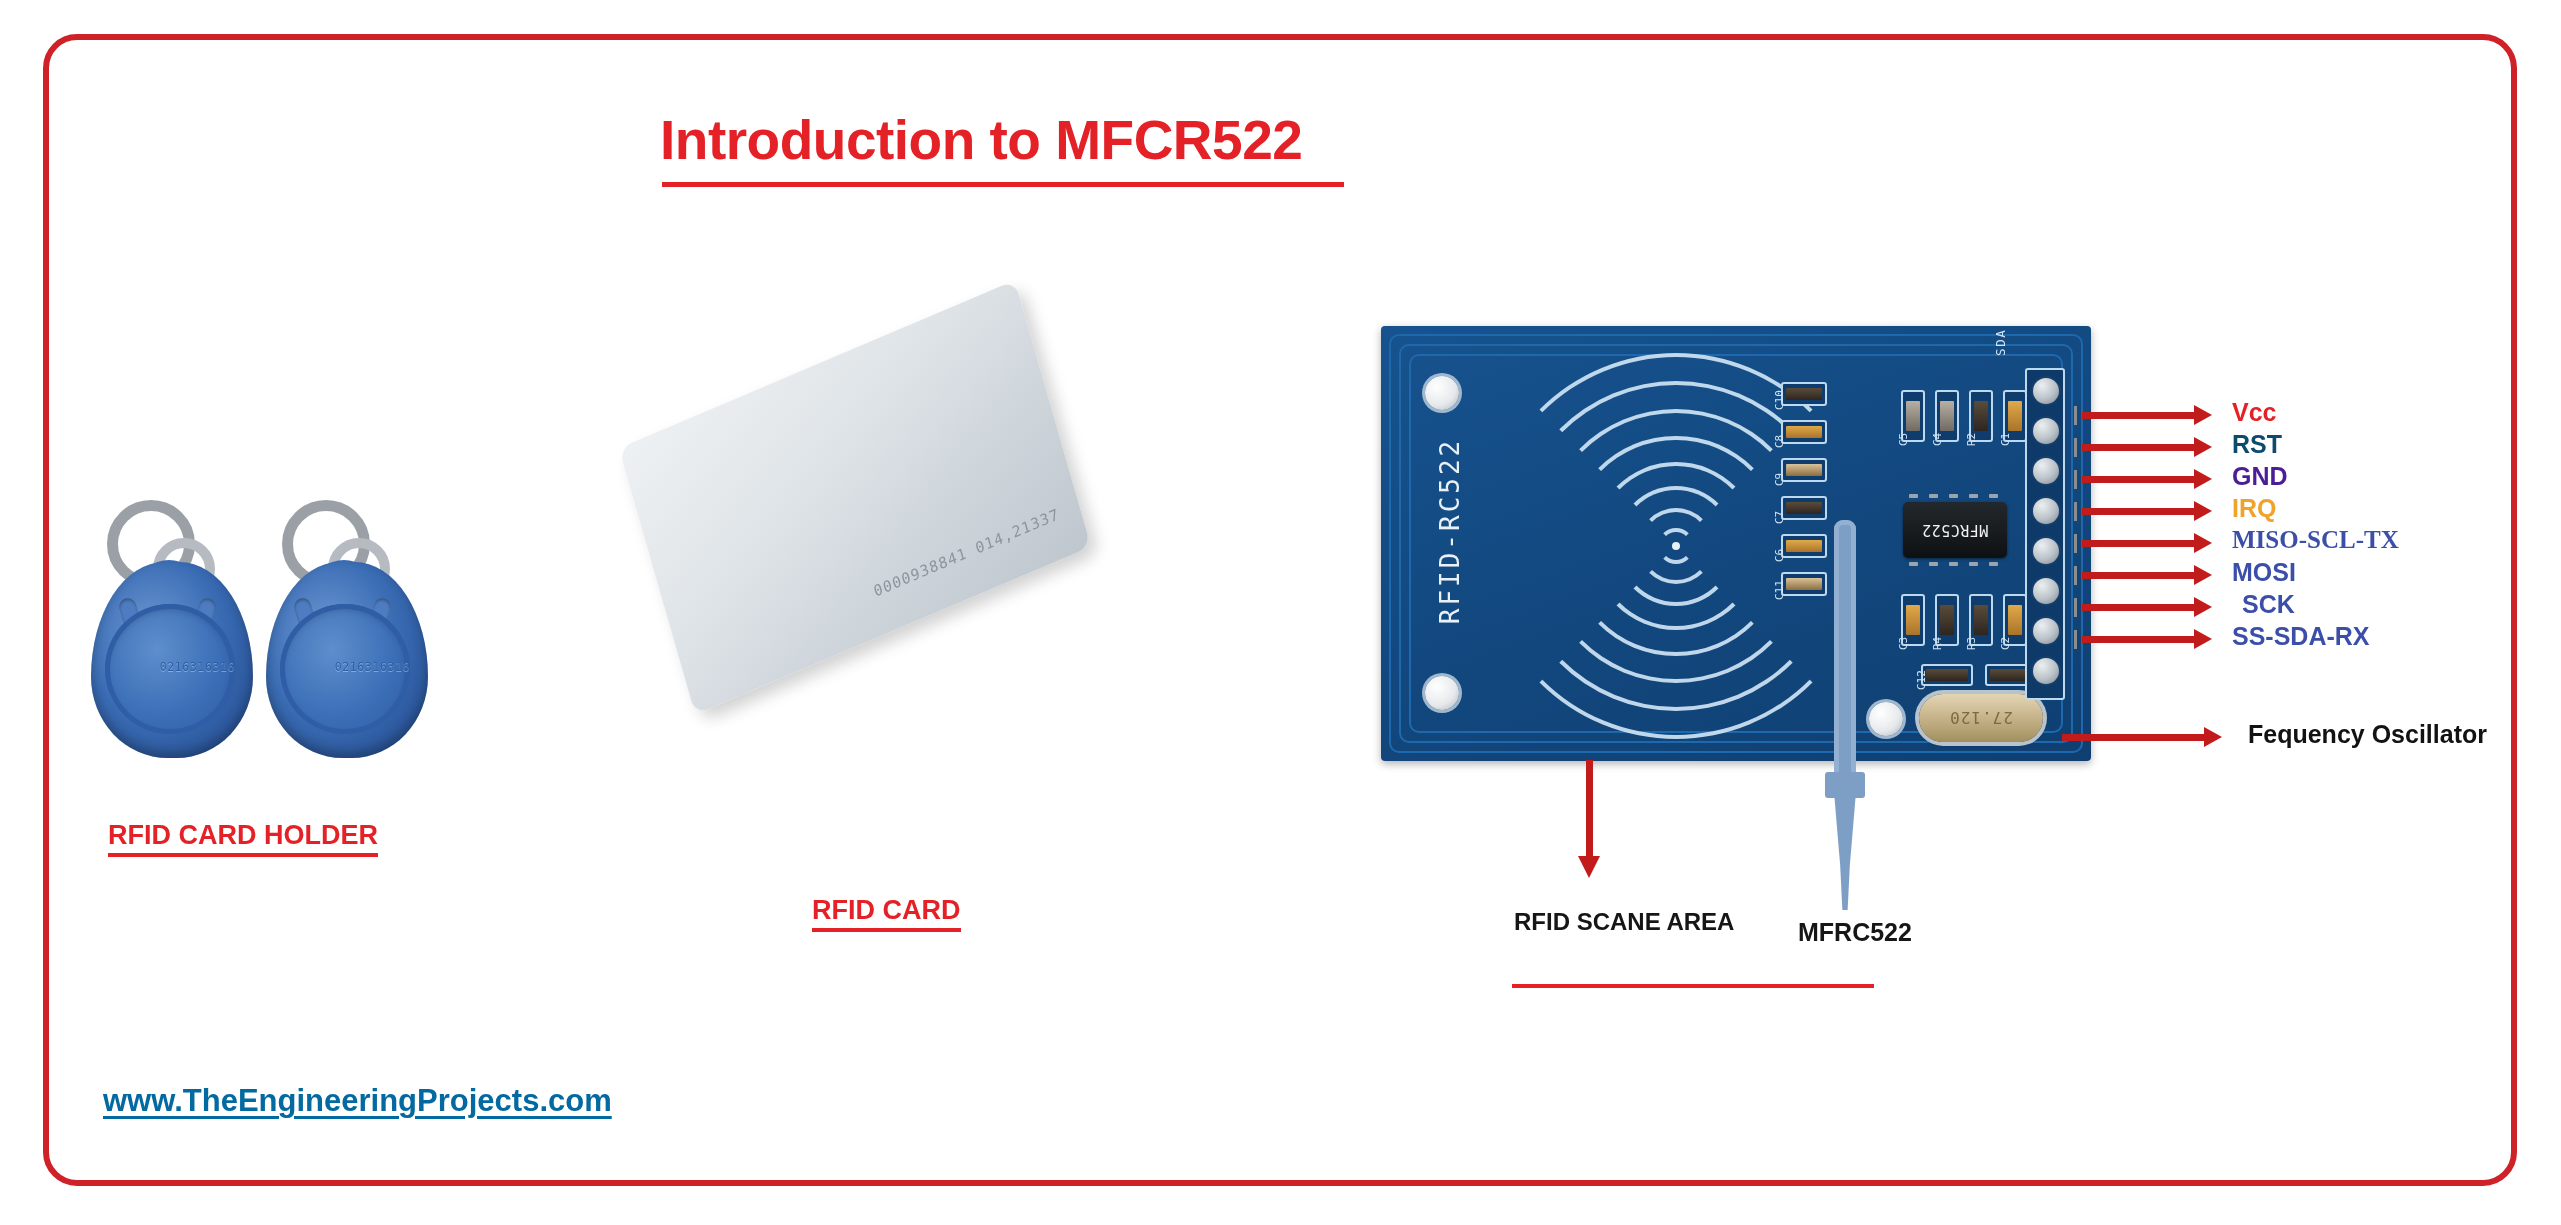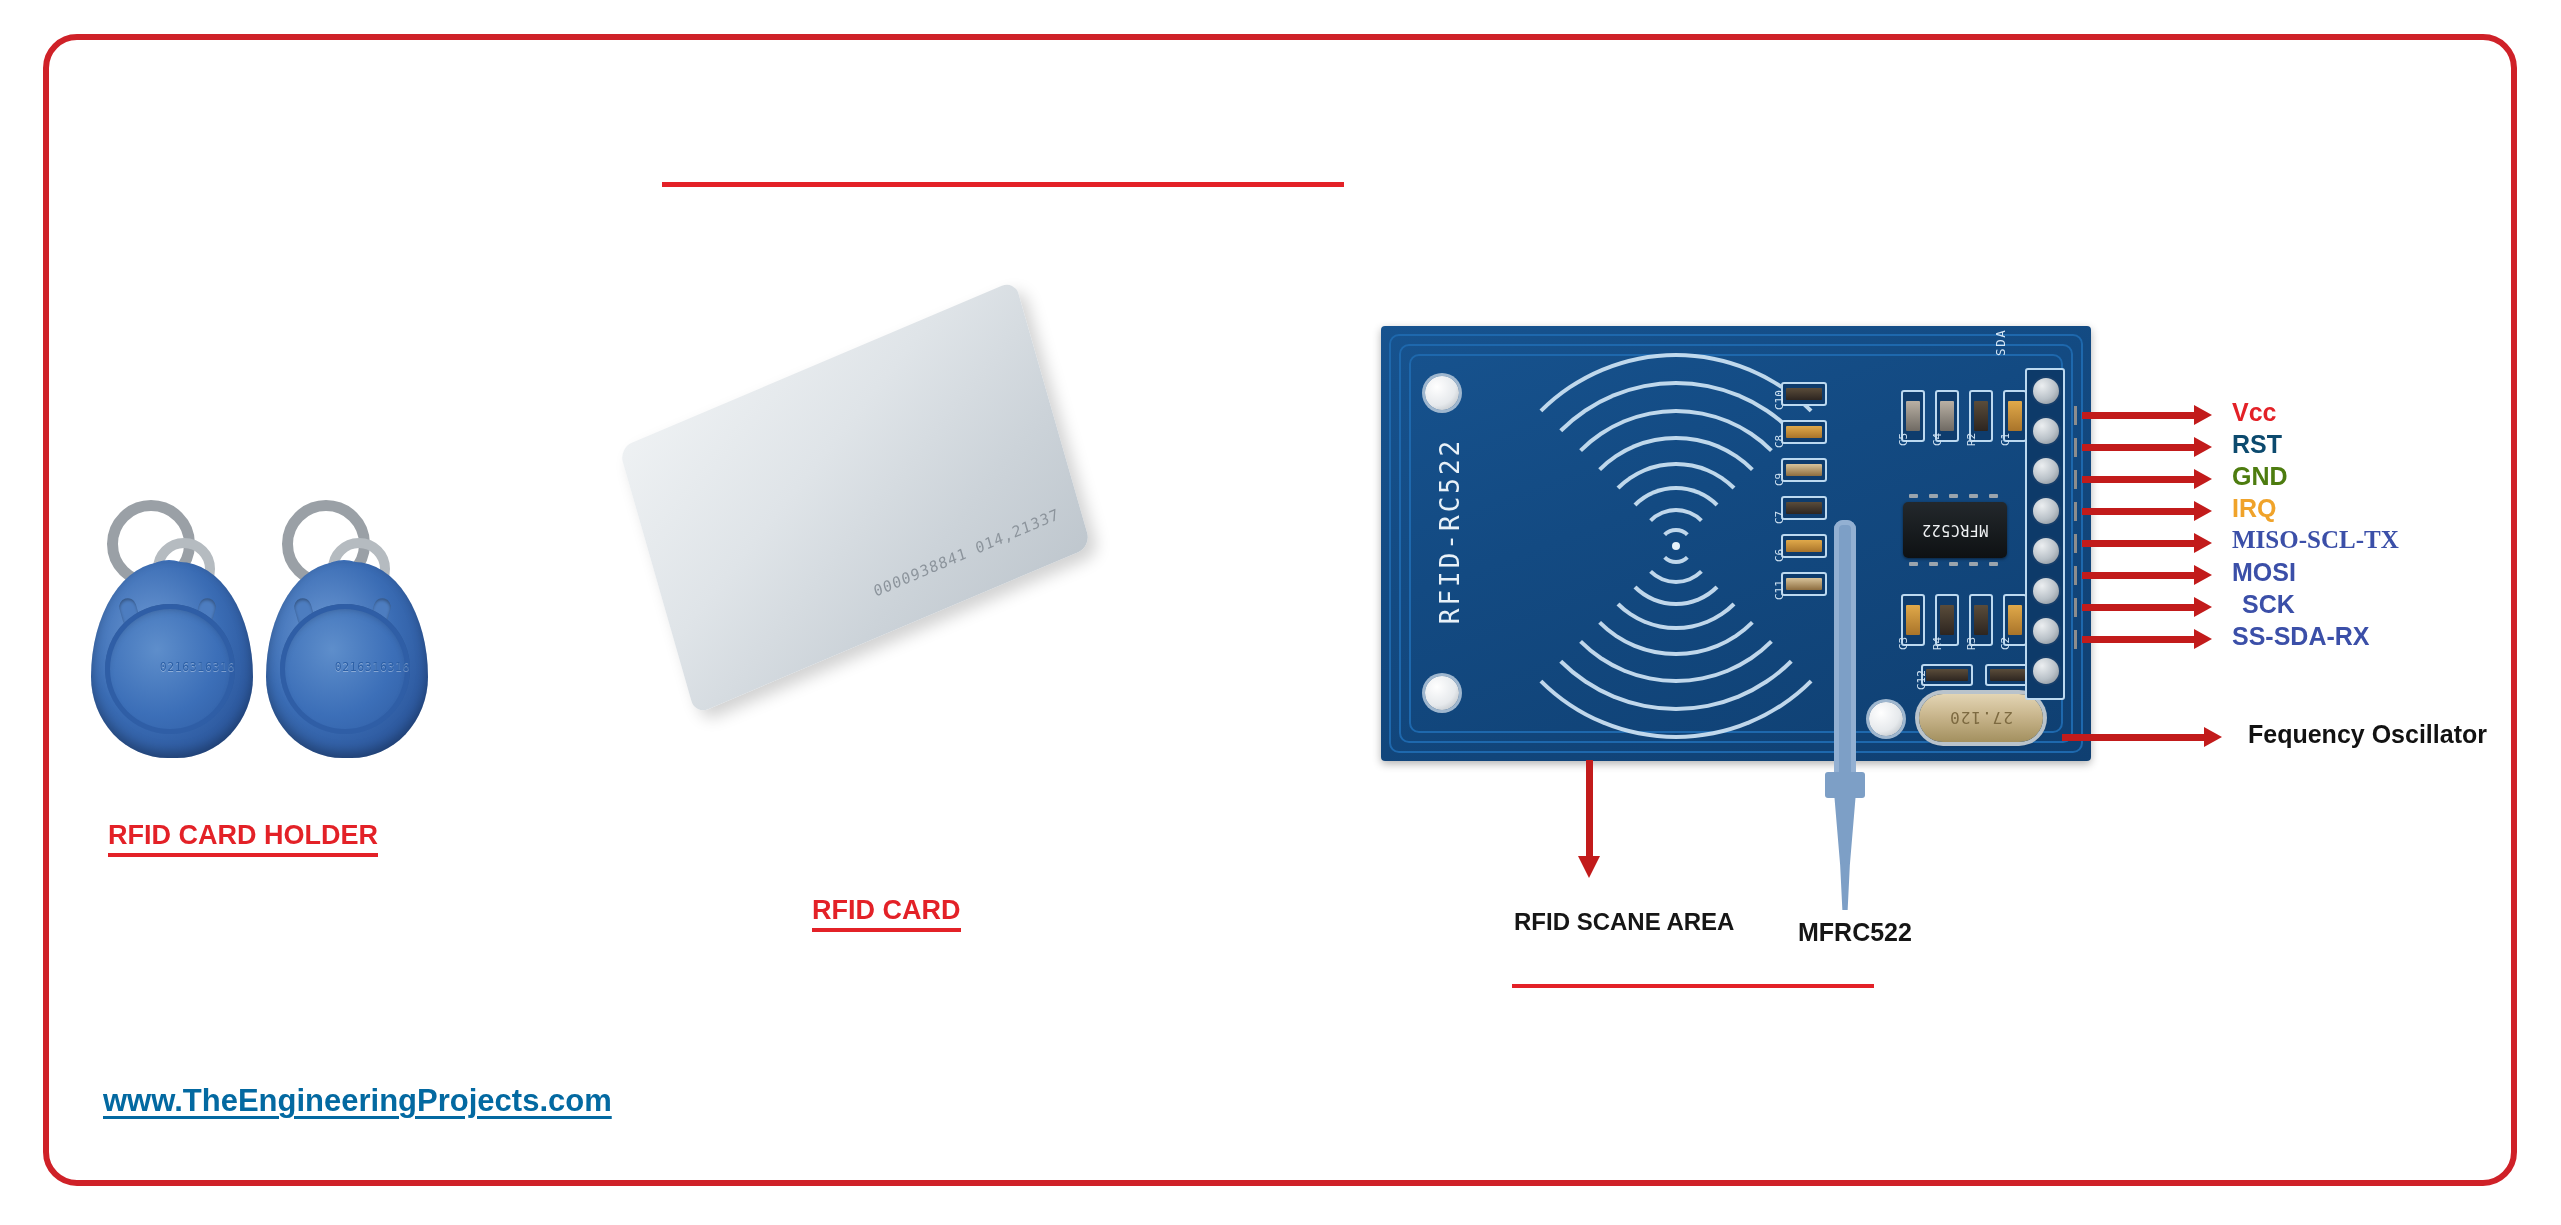--- a/index.html
+++ b/index.html
@@ -345,20 +345,21 @@
     clip-path: polygon(0% 0%, 100% 0%, 72% 62%, 62% 100%, 38% 100%, 28% 62%);
   }
 </style>
 </head>
 <body>
 
 <div id="page">
 
   <div id="frame"></div>
 
+  <div id="title">Introduction to MFCR522</div>
   <div id="title-rule"></div>
 
   <div id="fobs">
     <div class="fob" style="left:0px;  top:0px;">
       <div class="ring"></div>
       <div class="ring2"></div>
       <div class="neck"></div>
       <div class="body"></div>
       <div class="slot-l"></div>
       <div class="slot-r"></div>
@@ -529,21 +530,21 @@
       <div class="shaft" style="width:112px;"></div>
       <div class="head" style="left:112px;"></div>
   </div>
   <div class="pinlabel" style="left: 2232px; top: 430px; color: #0c4a6e;">RST</div>
 
   <div class="harrow" style="left:2082px; top:476px; width:130px;">
     <div class="tail"></div>
       <div class="shaft" style="width:112px;"></div>
       <div class="head" style="left:112px;"></div>
   </div>
-  <div class="pinlabel" style="left: 2232px; top: 462px; color: #4d7c0f;">GND</div>
+  <div class="pinlabel" style="left: 2232px; top: 462px; color: #4c1d95;">GND</div>
 
   <div class="harrow" style="left:2082px; top:508px; width:130px;">
     <div class="tail"></div>
       <div class="shaft" style="width:112px;"></div>
       <div class="head" style="left:112px;"></div>
   </div>
   <div class="pinlabel" style="left: 2232px; top: 494px; color: rgb(240, 163, 42);">IRQ</div>
 
   <div class="harrow" style="left:2082px; top:540px; width:130px;">
     <div class="tail"></div>

